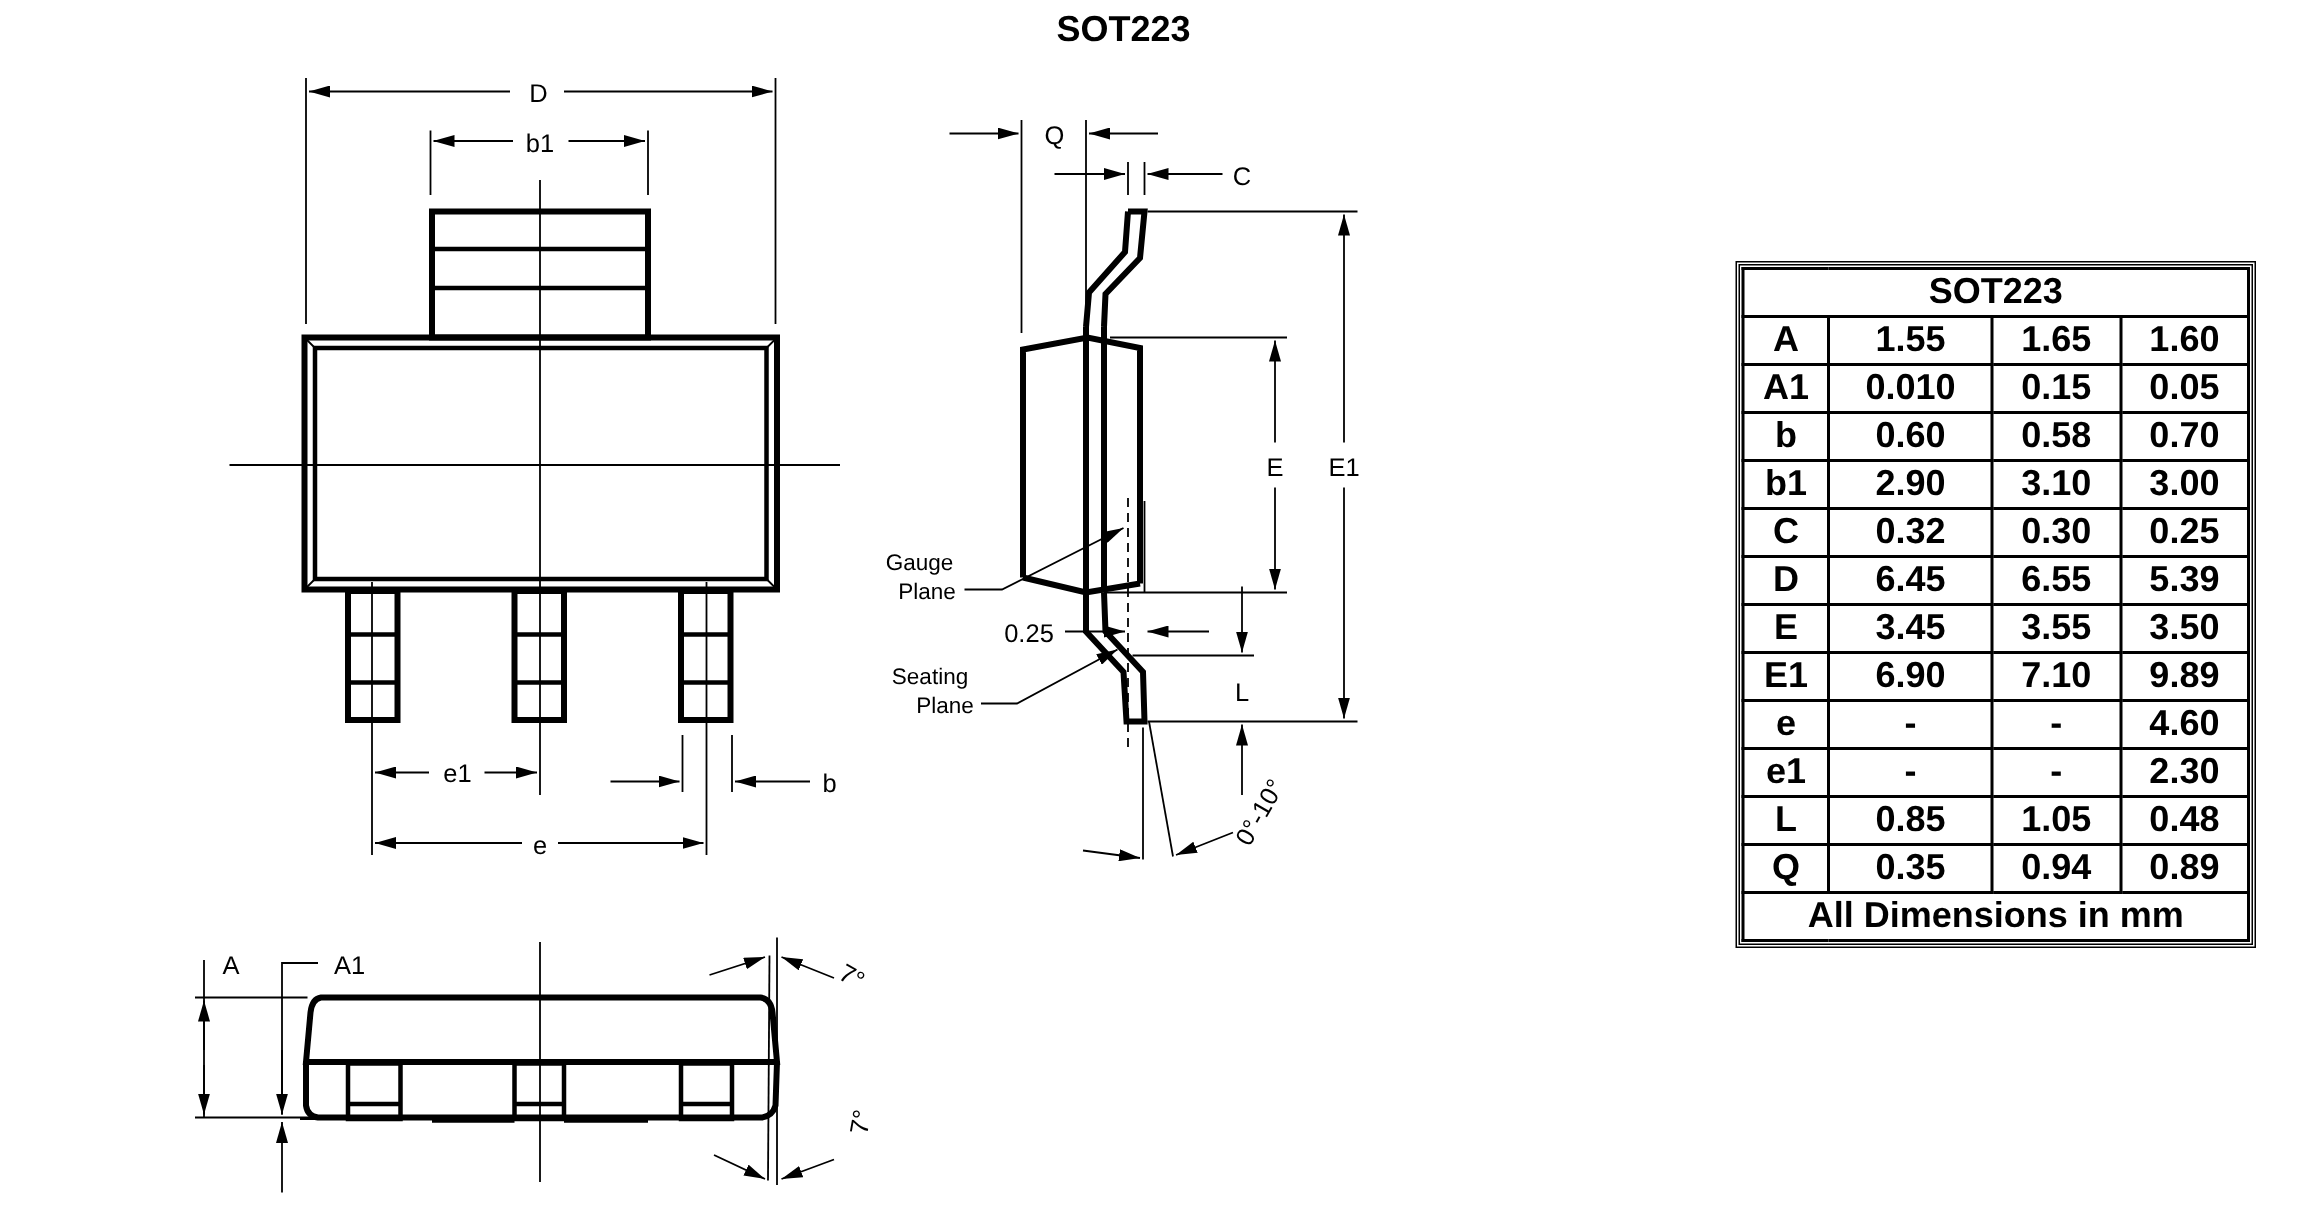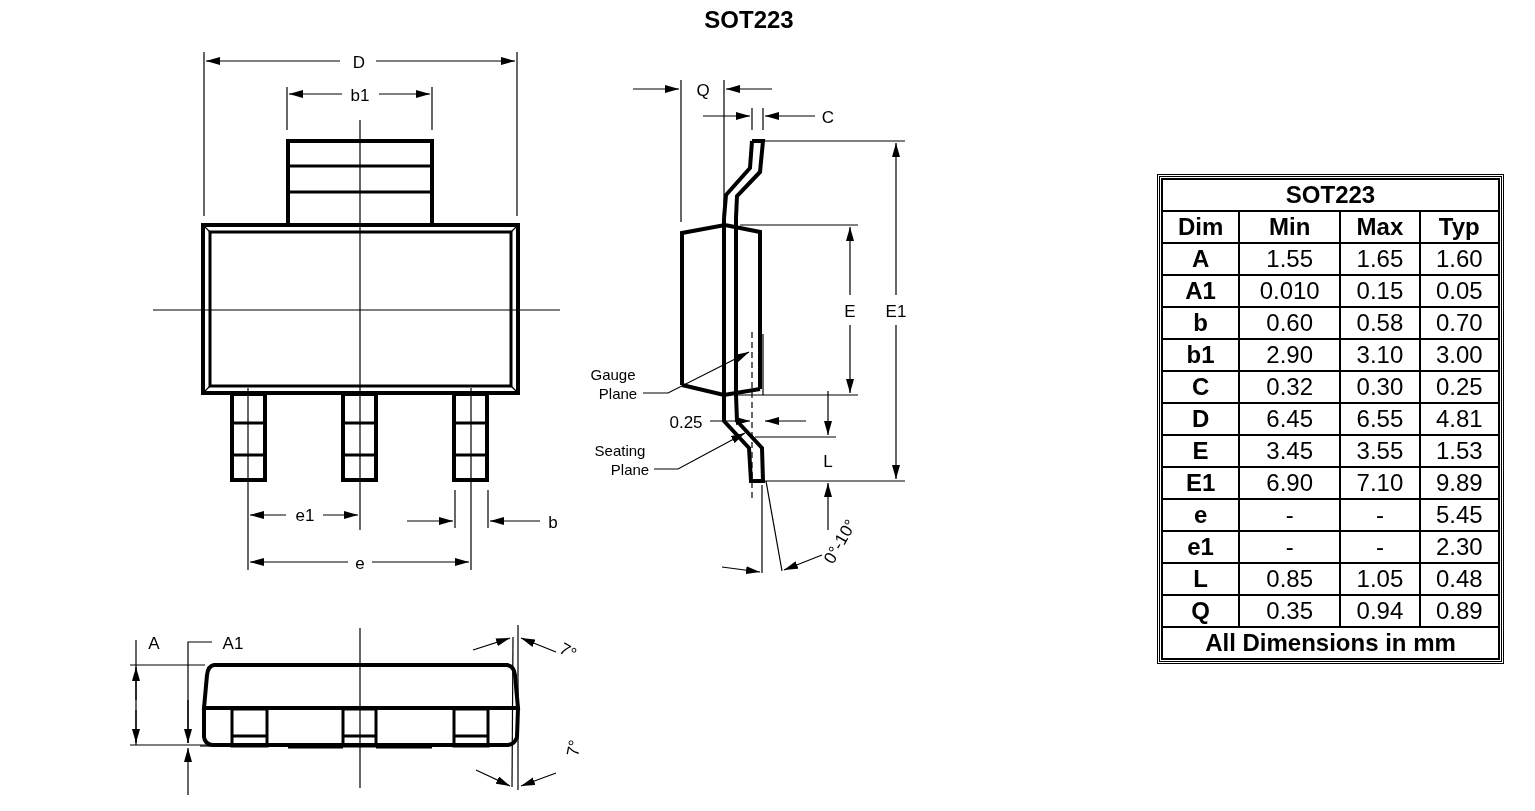--- a/index.html
+++ b/index.html
@@ -11,21 +11,21 @@
   svg text { font-family: "Liberation Sans", sans-serif; fill: #000; }
   .thick { stroke: #000; stroke-width: 4; fill: none; stroke-linejoin: miter; }
   .med { stroke: #000; stroke-width: 3; fill: none; }
   .thin { stroke: #000; stroke-width: 1.2; fill: none; }
   .dash { stroke: #000; stroke-width: 1.2; fill: none; stroke-dasharray: 6 4; }
 
   .dimtable-wrap { position: absolute; left: 1157px; top: 174px; width: 347px;
                    border: 3px double #000; padding: 1px; box-sizing: border-box; }
   table.dim { border-collapse: collapse; width: 100%; }
   table.dim td, table.dim th { border: 2px solid #000; text-align: center;
-                   font-size: 24px; height: 30px; padding: 0; line-height: 28px; }
+                   font-size: 24px; height: 30px; padding: 0; line-height: 28px; font-weight: bold; }
   table.dim th { font-weight: bold; }
   table.dim td.dimname { font-weight: bold; }
   table.dim .caption-row th { font-size: 24px; }
 </style>
 </head>
 <body>
 
 <div class="title">SOT223</div>
 
 <svg class="drawing" width="1535" height="811" viewBox="0 0 1535 811">
@@ -198,26 +198,20 @@
     <text x="0" y="0" font-size="17" transform="translate(578,757) rotate(-80)">7°</text>
   </g>
 </svg>
 
 <div class="dimtable-wrap">
   <table class="dim">
     <thead>
       <tr class="caption-row">
         <th colspan="4">SOT223</th>
       </tr>
-      <tr>
-        <th>Dim</th>
-        <th>Min</th>
-        <th>Max</th>
-        <th>Typ</th>
-      </tr>
     </thead>
     <tbody>
       <tr>
           <td class="dimname">A</td>
           <td>1.55</td>
           <td>1.65</td>
           <td>1.60</td>
         </tr>
       <tr>
           <td class="dimname">A1</td>
@@ -240,39 +234,39 @@
       <tr>
           <td class="dimname">C</td>
           <td>0.32</td>
           <td>0.30</td>
           <td>0.25</td>
         </tr>
       <tr>
           <td class="dimname">D</td>
           <td>6.45</td>
           <td>6.55</td>
-          <td>4.81</td>
+          <td>5.39</td>
         </tr>
       <tr>
           <td class="dimname">E</td>
           <td>3.45</td>
           <td>3.55</td>
-          <td>1.53</td>
+          <td>3.50</td>
         </tr>
       <tr>
           <td class="dimname">E1</td>
           <td>6.90</td>
           <td>7.10</td>
           <td>9.89</td>
         </tr>
       <tr>
           <td class="dimname">e</td>
           <td>-</td>
           <td>-</td>
-          <td>5.45</td>
+          <td>4.60</td>
         </tr>
       <tr>
           <td class="dimname">e1</td>
           <td>-</td>
           <td>-</td>
           <td>2.30</td>
         </tr>
       <tr>
           <td class="dimname">L</td>
           <td>0.85</td>

